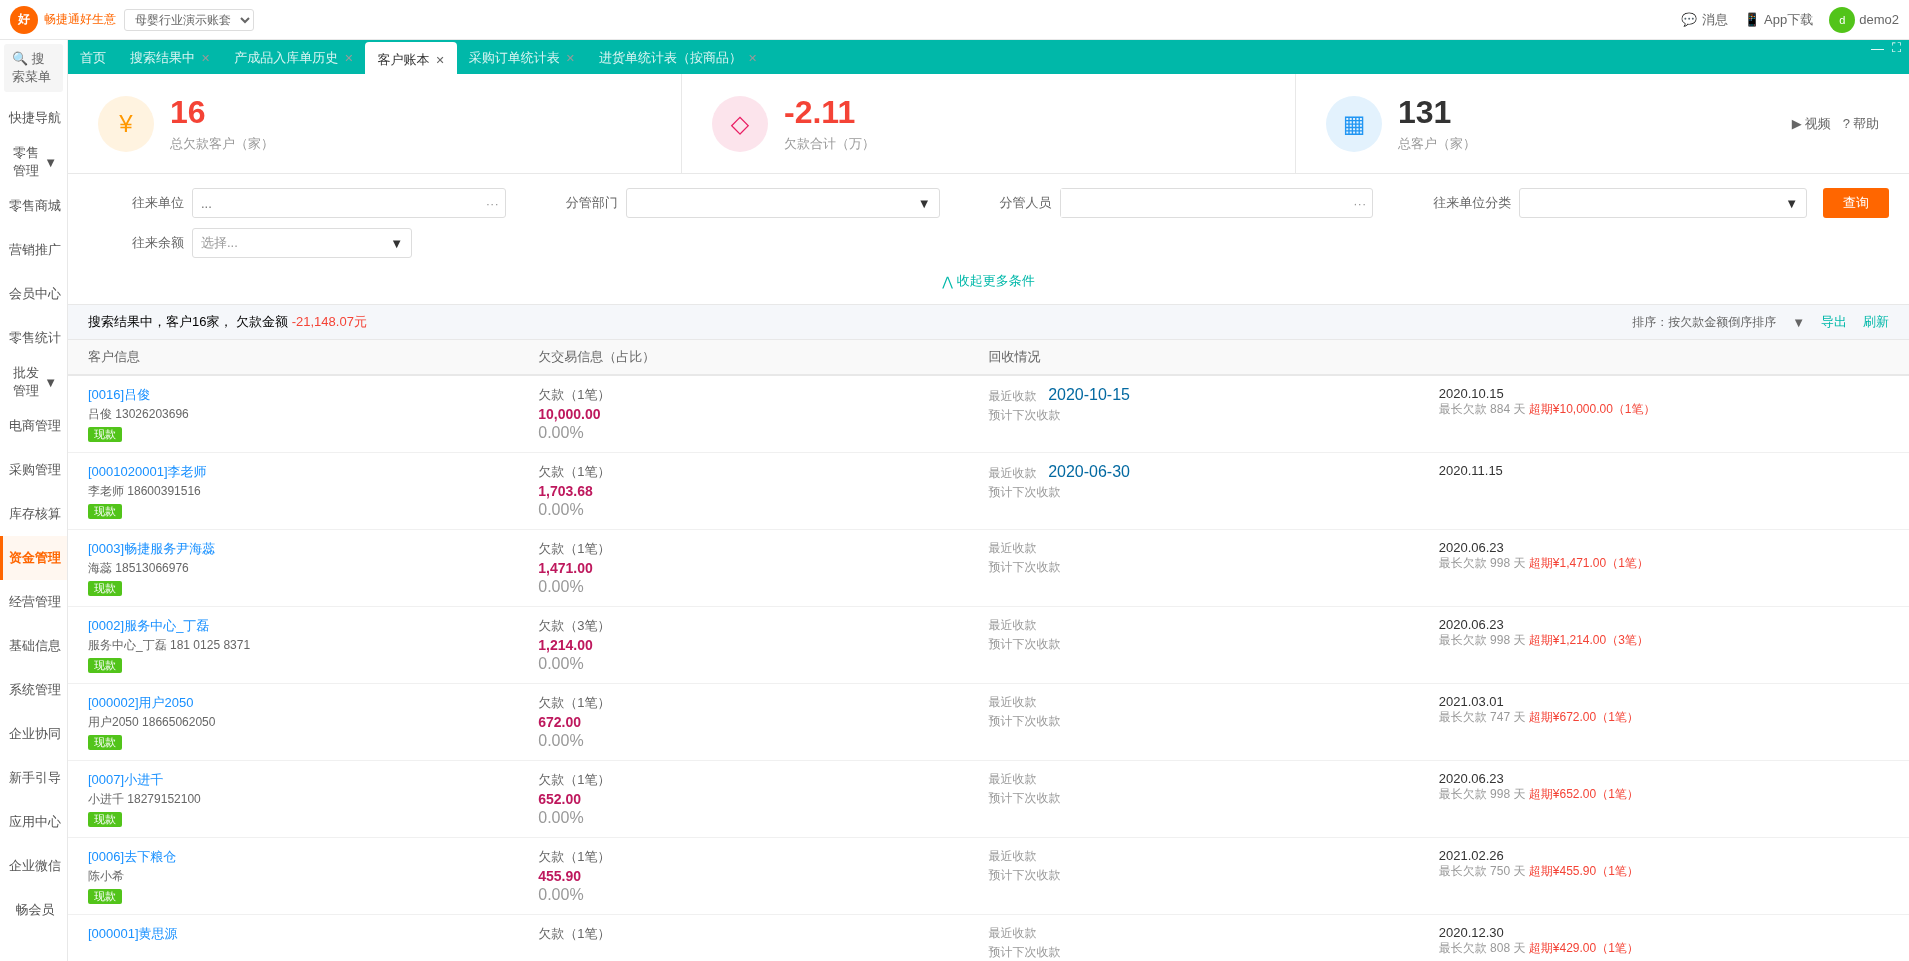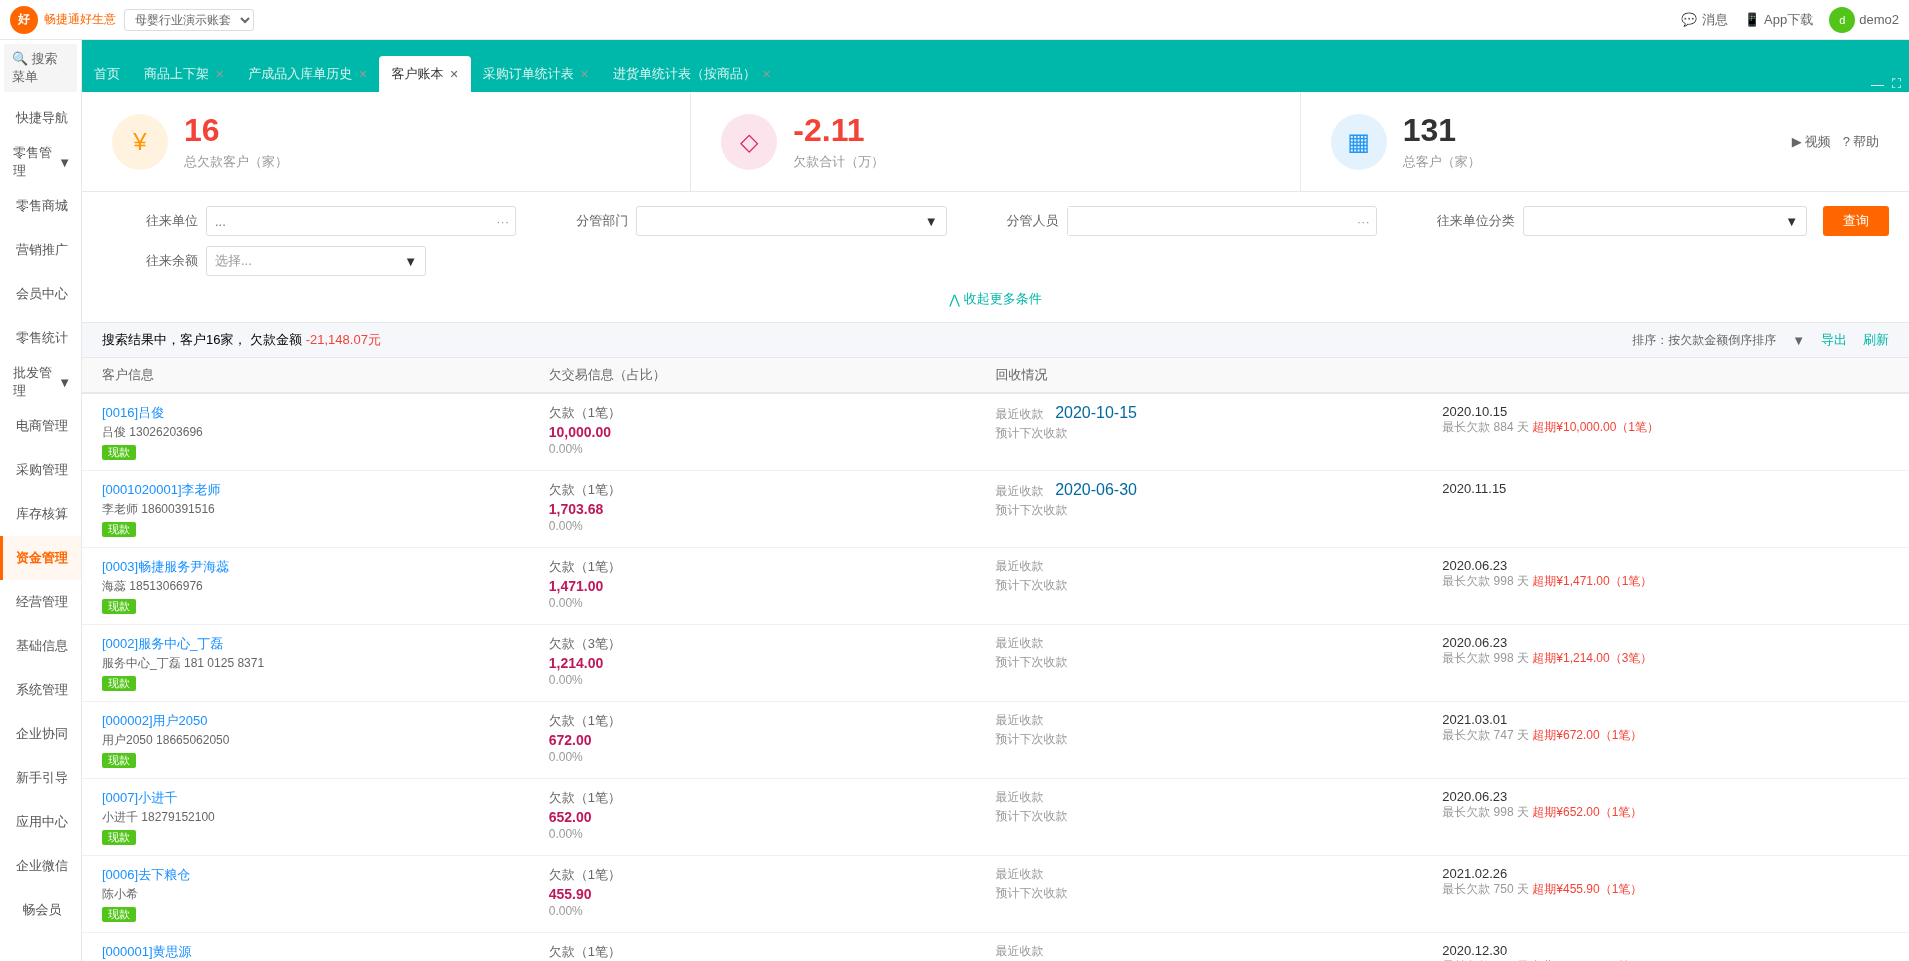--- a/index.html
+++ b/index.html
@@ -11,28 +11,28 @@
     .top-bar-logo { display: flex; align-items: center; gap: 6px; min-width: 80px; }
     .logo-icon { width: 28px; height: 28px; background: #ff6600; border-radius: 50%; display: flex; align-items: center; justify-content: center; color: #fff; font-size: 12px; font-weight: bold; }
     .logo-text { color: #ff6600; font-size: 12px; }
     .industry-select { color: #666; font-size: 12px; padding: 2px 6px; border: 1px solid #ddd; border-radius: 3px; background: #fff; margin-left: 8px; cursor: pointer; }
     .top-bar-right { margin-left: auto; display: flex; align-items: center; gap: 16px; }
     .top-bar-btn { display: flex; align-items: center; gap: 4px; color: #666; font-size: 12px; cursor: pointer; }
     .avatar { width: 26px; height: 26px; border-radius: 50%; background: #ccc; display: flex; align-items: center; justify-content: center; font-size: 11px; color: #fff; background: #52c41a; }
 
     
     .main-layout { display: flex; flex: 1; overflow: hidden; }
-    .sidebar { width: 82px; background: #fff; border-right: 1px solid #e8e8e8; display: flex; flex-direction: column; overflow-y: auto; flex-shrink: 0; }
+    .sidebar { width: 68px; background: #fff; border-right: 1px solid #e8e8e8; display: flex; flex-direction: column; overflow-y: auto; flex-shrink: 0; }
     .sidebar-item { display: flex; align-items: center; justify-content: center; height: 44px; color: #555; font-size: 13px; cursor: pointer; border-left: 3px solid transparent; }
     .sidebar-item.active { background: #fff7f0; color: #ff6600; border-left-color: #ff6600; font-weight: bold; }
     .sidebar-item.has-arrow { justify-content: space-between; padding: 0 10px; }
     .sidebar-search { background: #f5f5f5; color: #666; font-size: 12px; padding: 6px 8px; margin: 4px; border-radius: 3px; cursor: pointer; }
 
     
-    .tab-bar { background: #00b8a9; display: flex; align-items: flex-end; height: 52px; flex-shrink: 0; overflow: hidden; }
+    .tab-bar { background: #00b8a9; display: flex; align-items: flex-start; height: 34px; flex-shrink: 0; overflow: hidden; }
     .tab-item { display: flex; align-items: center; gap: 4px; padding: 0 12px; height: 36px; color: rgba(255,255,255,0.85); font-size: 13px; cursor: pointer; white-space: nowrap; }
     .tab-item.active { background: #fff; color: #333; border-radius: 4px 4px 0 0; margin-top: 2px; }
     .tab-close { font-size: 11px; color: #999; margin-left: 2px; cursor: pointer; }
     .tab-spacer { flex: 1; }
     .tab-controls { display: flex; align-items: center; padding: 0 8px; gap: 8px; color: #fff; font-size: 16px; cursor: pointer; }
 
     
     .content { flex: 1; overflow-y: auto; background: #f5f7fa; }
 
     
@@ -69,21 +69,21 @@
     
     .data-table { width: 100%; background: #fff; }
     .table-header { display: grid; grid-template-columns: 1fr 1fr 1fr 1fr; padding: 8px 20px; background: #f9f9f9; border-bottom: 2px solid #e8e8e8; }
     .th { color: #666; font-size: 13px; font-weight: normal; }
     .table-row { display: grid; grid-template-columns: 1fr 1fr 1fr 1fr; padding: 10px 20px; border-bottom: 1px solid #f0f0f0; align-items: start; }
     .customer-name { color: #1890ff; font-size: 13px; cursor: pointer; }
     .customer-phone { color: #666; font-size: 12px; margin-top: 2px; }
     .customer-tag { display: inline-block; background: #52c41a; color: #fff; font-size: 11px; padding: 0 6px; border-radius: 2px; margin-top: 4px; }
     .debt-count { color: #666; font-size: 13px; }
     .debt-amount { color: #be185d; font-size: 14px; font-weight: bold; margin-top: 2px; }
-    .debt-percent { color: #999; font-size: 12px; margin-top: 2px; }
+    .debt-percent { color: #999; font-size: 16px; margin-top: 2px; }
     .recovery-label { color: #999; font-size: 12px; }
     .recovery-date { color: #0369a1; font-size: 16px; margin-top: 30px; }
     .recovery-next { color: #999; font-size: 12px; margin-top: 2px; }
     .due-date { color: #333; font-size: 13px; }
     .overdue-text { color: #f44336; font-size: 12px; margin-top: 2px; cursor: pointer; }
   </style>
 </head>
 <body>
 
 <div class="app-wrapper">
@@ -180,21 +180,21 @@
       </div>
     </div>
 
     <div style="flex:1; display:flex; flex-direction:column; overflow:hidden;">
 
       <div class="tab-bar">
         <div class="tab-item">
           <span>首页</span>
         </div>
         <div class="tab-item">
-          <span>商品上下架</span>
+          <span>搜索结果中</span>
           <span class="tab-close">✕</span>
         </div>
         <div class="tab-item">
           <span>产成品入库单历史</span>
           <span class="tab-close">✕</span>
         </div>
         <div class="tab-item active">
           <span>客户账本</span>
           <span class="tab-close" style="color:#666;">✕</span>
         </div>

